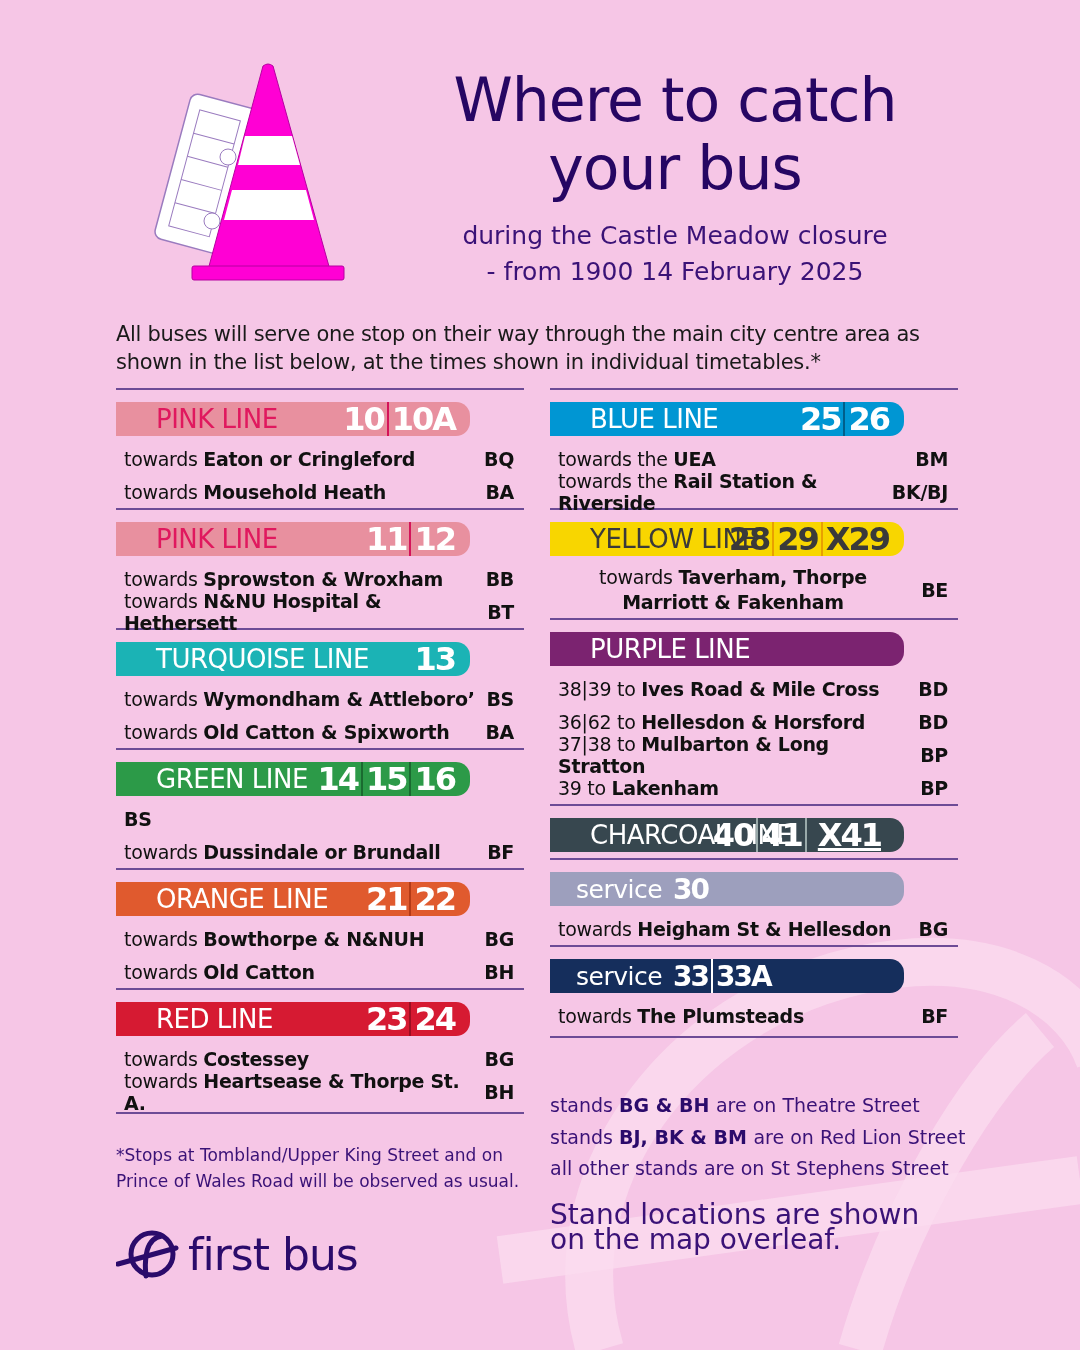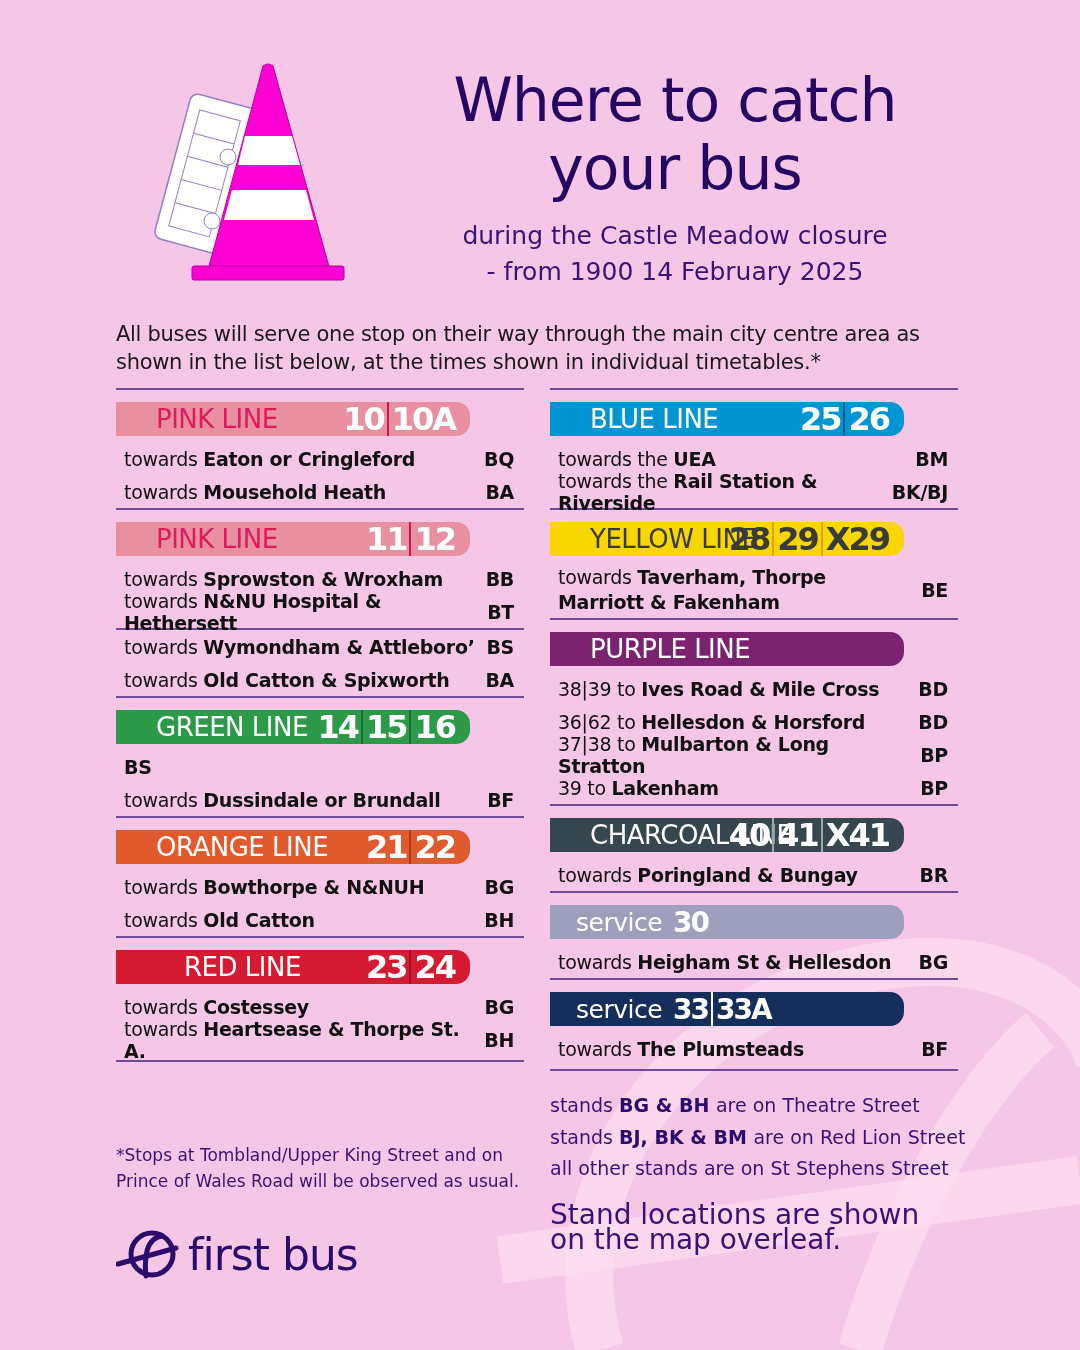--- a/index.html
+++ b/index.html
@@ -14,21 +14,21 @@
   .col.right{left:550px;top:388px;}
   .divider{height:2px;background:#6d4b96;width:408px;}
   .band{height:34px;border-radius:0 14px 14px 0;display:flex;align-items:center;width:354px;margin:12px 0 6px 0;position:relative;box-sizing:border-box;}
   .band .name{font-size:26px;letter-spacing:-0.5px;padding-left:40px;white-space:nowrap;}
   .band .nums{position:absolute;right:12px;top:0;height:34px;display:flex;align-items:center;font-weight:bold;font-size:32px;letter-spacing:-2px;}
   .band .nums .n{padding:0 3px;}
   .band .nums .sep{width:2px;height:38px;}
   .row{display:flex;justify-content:space-between;align-items:center;font-size:19px;height:33px;padding:0 10px 0 8px;letter-spacing:-0.3px;}
   .row .dest b{font-weight:bold;}
   .row .stand{font-weight:bold;font-size:19px;}
-  .row.tall{height:56px;line-height:25px;}
+  .row.tall{height:56px;line-height:25px;text-align:center;}
   .footnote{position:absolute;left:116px;top:1142px;width:430px;font-size:17px;line-height:26px;color:#3a1277;}
   .logo{position:absolute;left:116px;top:1228px;display:flex;align-items:center;color:#2b0b6b;}
   .logo .word{font-size:44px;font-weight:500;margin-left:8px;letter-spacing:-1px;}
   .stands{position:absolute;left:550px;top:1090px;width:420px;font-size:19px;line-height:31.5px;color:#3a1277;}
   .stands b{color:#2b0b6b;}
   .overleaf{position:absolute;left:550px;top:1202px;width:420px;font-size:28px;line-height:25px;color:#3a1277;}
 </style>
 </head>
 <body>
 
@@ -96,20 +96,26 @@
     </div>
     <div class="row">
       <span class="dest"><span>towards </span><b>Sprowston &amp; Wroxham</b></span>
       <span class="stand">BB</span>
     </div>
     <div class="row">
       <span class="dest"><span>towards </span><b>N&amp;NU Hospital &amp; Hethersett</b></span>
       <span class="stand">BT</span>
     </div>
     <div class="divider"></div>
+    <div class="band" style="background: rgb(27, 179, 181);">
+      <span class="name" style="color: rgb(255, 255, 255);">TURQUOISE LINE</span>
+      <span class="nums">
+        <span class="n" style="color: rgb(255, 255, 255); padding: 0px 3px; letter-spacing: -2px;">13</span>
+      </span>
+    </div>
     <div class="row">
       <span class="dest"><span>towards </span><b>Wymondham &amp; Attleboro’</b></span>
       <span class="stand">BS</span>
     </div>
     <div class="row">
       <span class="dest"><span>towards </span><b>Old Catton &amp; Spixworth</b></span>
       <span class="stand">BA</span>
     </div>
     <div class="divider"></div>
     <div class="band" style="background: rgb(44, 154, 72);">
@@ -141,21 +147,21 @@
     <div class="row">
       <span class="dest"><span>towards </span><b>Bowthorpe &amp; N&amp;NUH</b></span>
       <span class="stand">BG</span>
     </div>
     <div class="row">
       <span class="dest"><span>towards </span><b>Old Catton</b></span>
       <span class="stand">BH</span>
     </div>
     <div class="divider"></div>
     <div class="band" style="background: rgb(214, 26, 50);">
-      <span class="name" style="color: rgb(255, 255, 255); margin-left: 28px;">RED LINE</span>
+      <span class="name" style="color: rgb(255, 255, 255);">RED LINE</span>
       <span class="nums">
         <span class="n" style="color: rgb(255, 255, 255); padding: 0px 3px; letter-spacing: -2px;">23</span>
         <span class="sep" style="background: rgb(156, 15, 34); width: 2px; height: 34px; display: inline-block;"></span>
         <span class="n" style="color: rgb(255, 255, 255); padding: 0px 3px; letter-spacing: -2px;">24</span>
       </span>
     </div>
     <div class="row">
       <span class="dest"><span>towards </span><b>Costessey</b></span>
       <span class="stand">BG</span>
     </div>
@@ -219,26 +225,22 @@
       <span class="stand">BP</span>
     </div>
     <div class="divider"></div>
     <div class="band" style="background: rgb(55, 71, 79);">
       <span class="name" style="color: rgb(255, 255, 255);">CHARCOAL LINE</span>
       <span class="nums">
         <span class="n" style="color: rgb(255, 255, 255); padding: 0px 3px; letter-spacing: -2px;">40</span>
         <span class="sep" style="background: rgb(153, 170, 170); width: 2px; height: 34px; display: inline-block;"></span>
         <span class="n" style="color: rgb(255, 255, 255); padding: 0px 3px; letter-spacing: -2px;">41</span>
         <span class="sep" style="background: rgb(153, 170, 170); width: 2px; height: 34px; display: inline-block;"></span>
-        <span class="n" style="color: rgb(255, 255, 255); padding: 0px 3px; letter-spacing: -2px;">X41</span>
-      </span>
-    </div>
-    <div class="row">
-      <span class="dest"><span>towards </span><b>Poringland &amp; Bungay</b></span>
-      <span class="stand">BR</span>
+        <span class="n" style="color: rgb(255, 255, 255); padding: 0px 11px; letter-spacing: -2px; text-decoration: underline;">X41</span>
+      </span>
     </div>
     <div class="divider"></div>
     <div class="band" style="background: rgb(157, 159, 189);">
       <span class="name" style="color: rgb(255, 255, 255); padding-left: 26px; font-size: 25px;">service</span>
       <span style="position: static; display: flex; align-items: center; font-weight: bold; font-size: 28px; margin-left: 8px;">
         <span class="n" style="color: rgb(255, 255, 255); padding: 0px 3px; letter-spacing: -2px;">30</span>
       </span>
     </div>
     <div class="row">
       <span class="dest"><span>towards </span><b>Heigham St &amp; Hellesdon</b></span>

